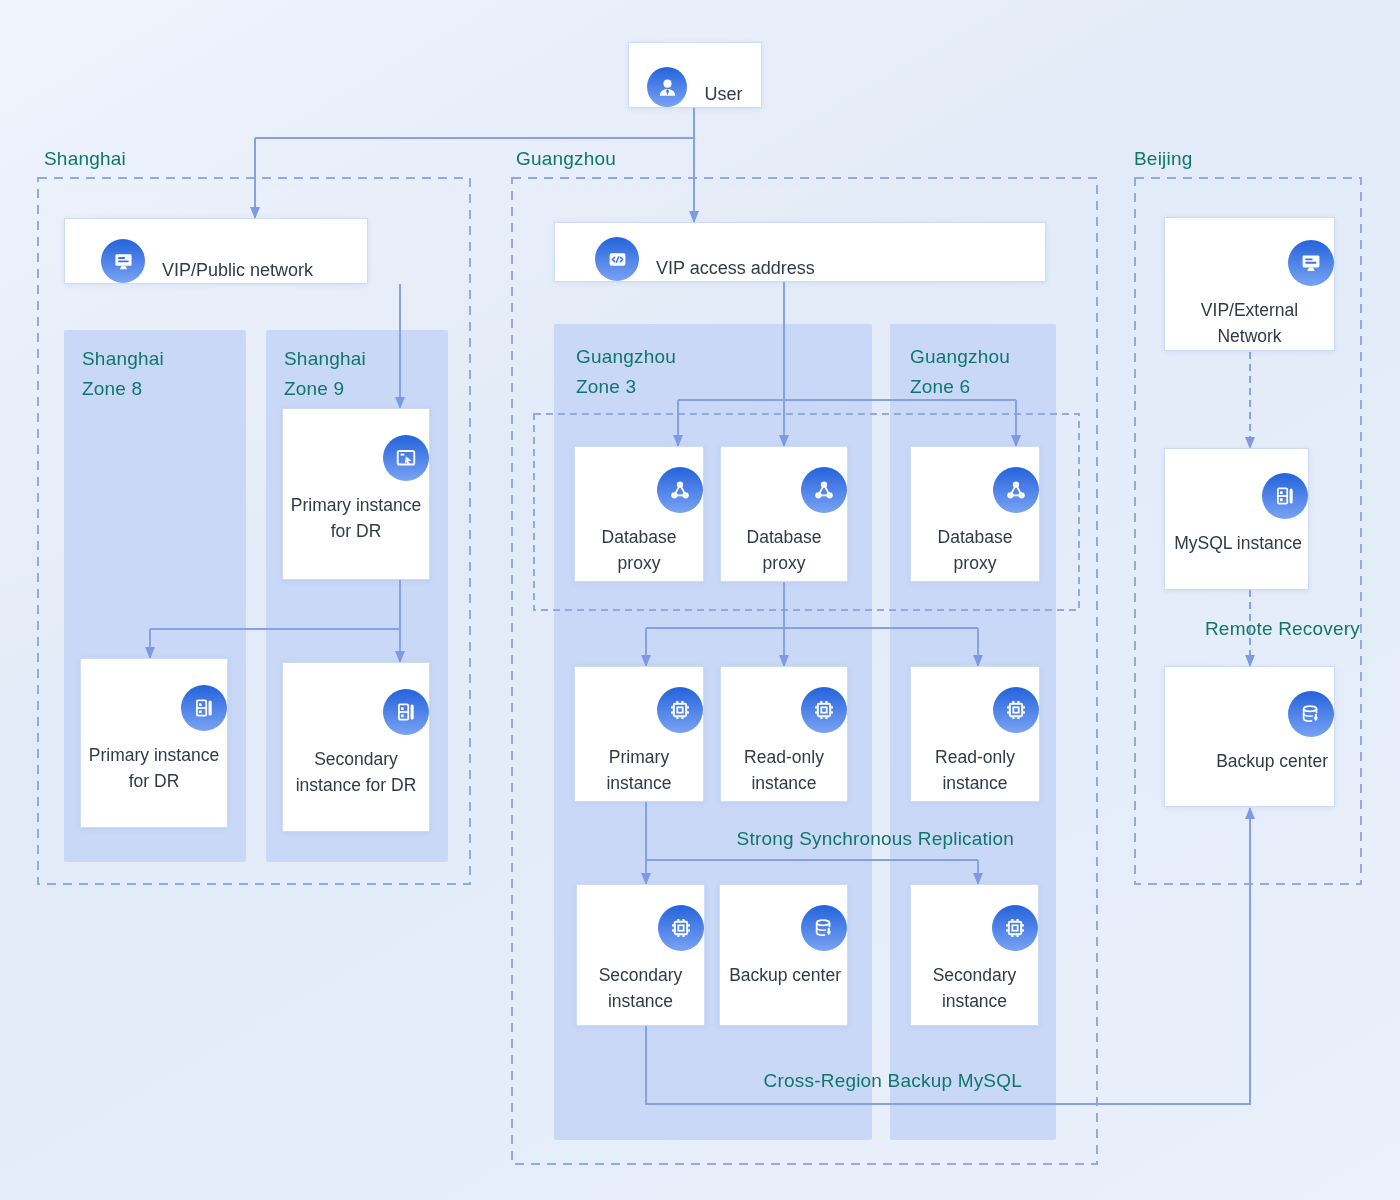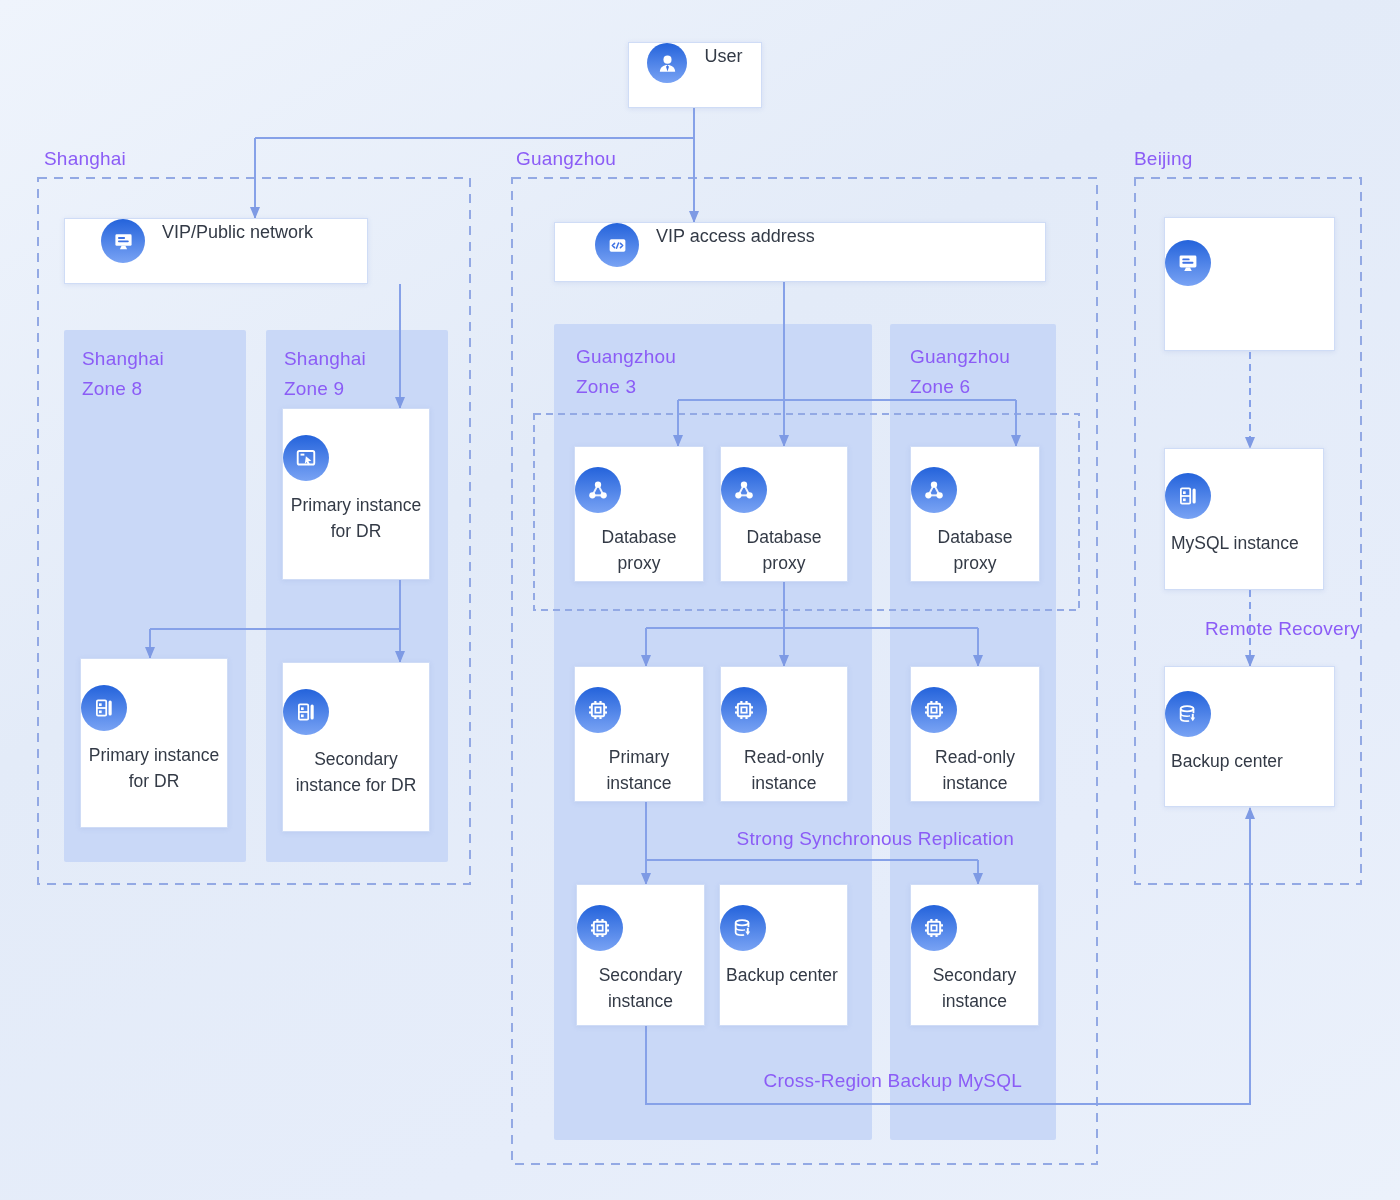--- a/index.html
+++ b/index.html
@@ -4,29 +4,29 @@
 <style>
   html,body{margin:0;padding:0;}
   body{
     width:1400px;height:1200px;overflow:hidden;
     font-family:"Liberation Sans","DejaVu Sans",sans-serif;
     background:linear-gradient(150deg,#eff4fc 0%,#e3ebf8 38%,#e6edfa 72%,#ebf1fb 100%);
   }
   #canvas{position:relative;width:1400px;height:1200px;}
   .panel{position:absolute;background:#c9d8f7;border-radius:2px;}
   .region-label,.zone-label,.edge-label{
-    position:absolute;color:#8b5cf6;font-size:19px;line-height:30px;
+    position:absolute;color:#0f766e;font-size:19px;line-height:30px;
     letter-spacing:.2px;white-space:nowrap;
   }
   .edge-label{text-align:right;}
   svg.layer{position:absolute;left:0;top:0;}
   .node{
     position:absolute;background:#ffffff;border:1px solid #cfdcf6;
     box-shadow:0 1px 5px rgba(128,156,216,.20);
-    display:flex;align-items:flex-start;justify-content:center;box-sizing:border-box;
+    display:flex;align-items:flex-end;justify-content:center;box-sizing:border-box;
   }
   .node.col{flex-direction:column;justify-content:flex-start;padding-top:20px;}
   .node .lbl{color:#333a46;font-size:17.5px;line-height:26px;text-align:center;}
   .node.row .lbl{font-size:18px;text-align:left;}
   .ic{
     display:flex;align-items:center;justify-content:center;flex:0 0 auto;
     border-radius:50%;background:linear-gradient(180deg,#2463db 0%,#79a3f4 100%);
   }
   .ic-46{width:46px;height:46px;}
   .ic-44{width:44px;height:44px;}
@@ -316,22 +316,23 @@
       </span>
     <span class="lbl">Secondary instance</span>
   </div>
 
   <div class="node col" style="left:1164px;top:217px;width:171px;height:134px;padding-top:22px">
     <span class="ic ic-46">
         <svg width="28" height="28" viewBox="0 0 24 24">
           <use href="#g-monitor"></use>
         </svg>
       </span>
-  </div>
-  <div class="node col" style="left:1164px;top:448px;width:160px;height:142px;padding-top:24px">
+    <span class="lbl">VIP/External Network</span>
+  </div>
+  <div class="node col" style="left:1164px;top:448px;width:145px;height:142px;padding-top:24px">
     <span class="ic ic-46">
         <svg width="28" height="28" viewBox="0 0 24 24">
           <use href="#g-server"></use>
         </svg>
       </span>
     <span class="lbl">MySQL instance</span>
   </div>
   <div class="node col" style="left:1164px;top:666px;width:171px;height:141px;padding-top:24px">
     <span class="ic ic-46">
         <svg width="28" height="28" viewBox="0 0 24 24">

